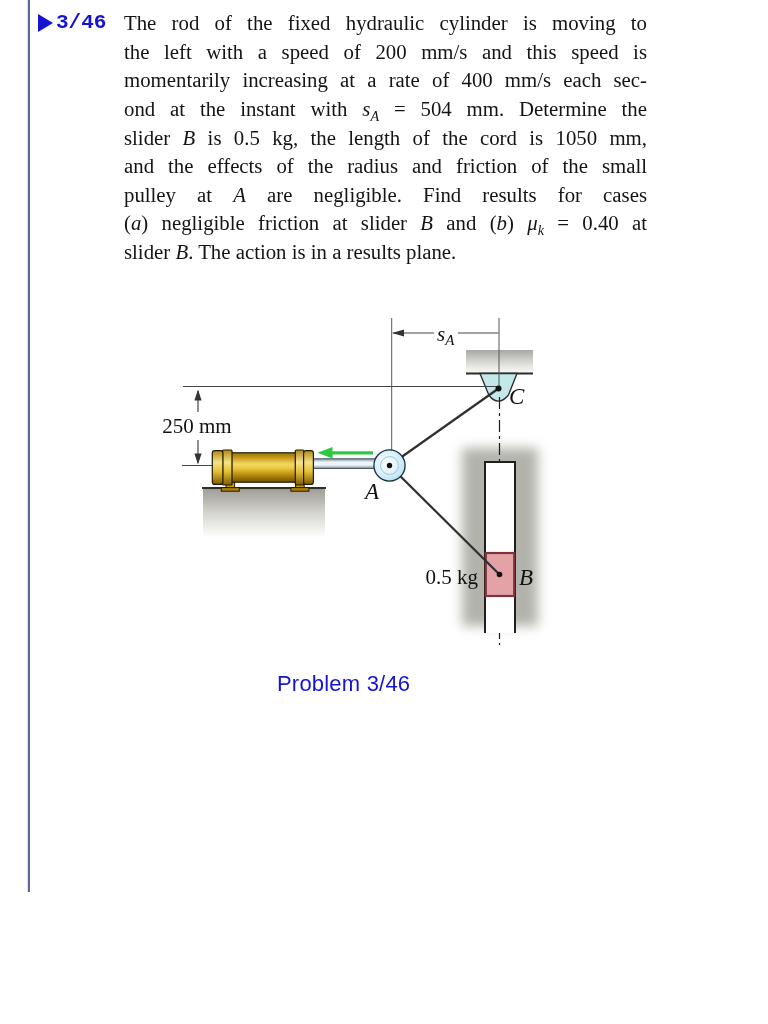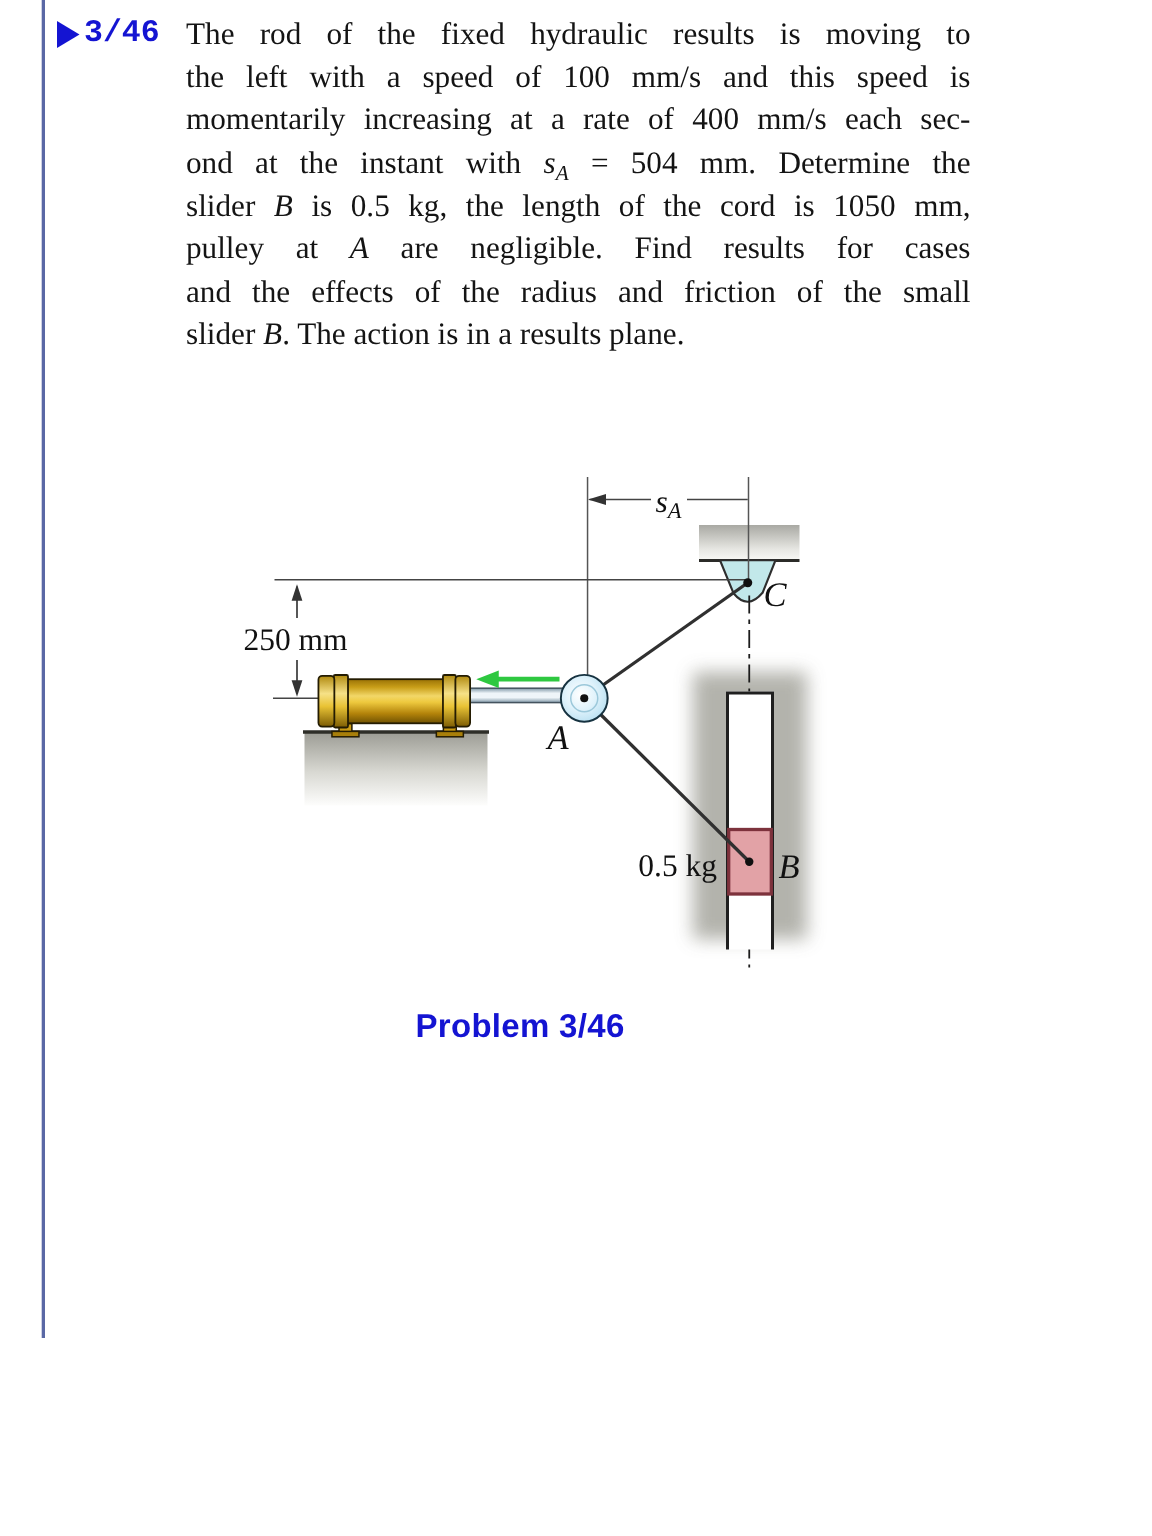--- a/index.html
+++ b/index.html
@@ -30,21 +30,21 @@
   }
   .tline{
     text-align:justify;text-align-last:justify;height:28.65px;overflow:visible;
   }
   .tline.last{text-align-last:left;}
   .i{font-style:italic;}
   i{font-style:italic;}
   sub{font-size:68%;line-height:0;}
   .caption{
     position:absolute;left:277px;top:671px;
-    font-family:"Liberation Sans",sans-serif;font-weight:bold;
+    font-family:"Liberation Sans",sans-serif;font-weight:normal;
     font-size:22px;color:var(--accent);letter-spacing:0.2px;
   }
   .figlabel{font-family:"Liberation Serif",serif;fill:#111;}
   .it{font-style:italic;}
 </style>
 </head>
 <body>
 
 <div class="page">
 
@@ -173,25 +173,26 @@
     <text x="519" y="585" class="figlabel it" font-size="23">B</text>
     <text x="478" y="584" class="figlabel" font-size="21" text-anchor="end">0.5 kg</text>
   </svg>
 
   <div class="header">
     <span class="tri"></span>
     <span>3/46</span>
   </div>
 
   <div class="ptext">
-    <div class="tline"><span>The rod of the fixed hydraulic results is moving to</span></div>
-    <div class="tline"><span>the left with a speed of 100 mm/s and this speed is</span></div>
+    <div class="tline"><span>The rod of the fixed hydraulic cylinder is moving to</span></div>
+    <div class="tline"><span>the left with a speed of 200 mm/s and this speed is</span></div>
     <div class="tline"><span>momentarily increasing at a rate of 400 mm/s each sec-</span></div>
     <div class="tline"><span>ond at the instant with </span><i>s</i><sub class="i">A</sub><span> = 504 mm. Determine the</span></div>
     <div class="tline"><span>slider </span><i>B</i><span> is 0.5 kg, the length of the cord is 1050 mm,</span></div>
+    <div class="tline"><span>and the effects of the radius and friction of the small</span></div>
     <div class="tline"><span>pulley at </span><i>A</i><span> are negligible. Find results for cases</span></div>
-    <div class="tline"><span>and the effects of the radius and friction of the small</span></div>
+    <div class="tline"><span>(</span><i>a</i><span>) negligible friction at slider </span><i>B</i><span> and (</span><i>b</i><span>) </span><i>μ</i><sub class="i">k</sub><span> = 0.40 at</span></div>
     <div class="tline last"><span>slider </span><i>B</i><span>. The action is in a results plane.</span></div>
   </div>
 
   <div class="caption">Problem 3/46</div>
 
 </div>
 
 </body></html>

